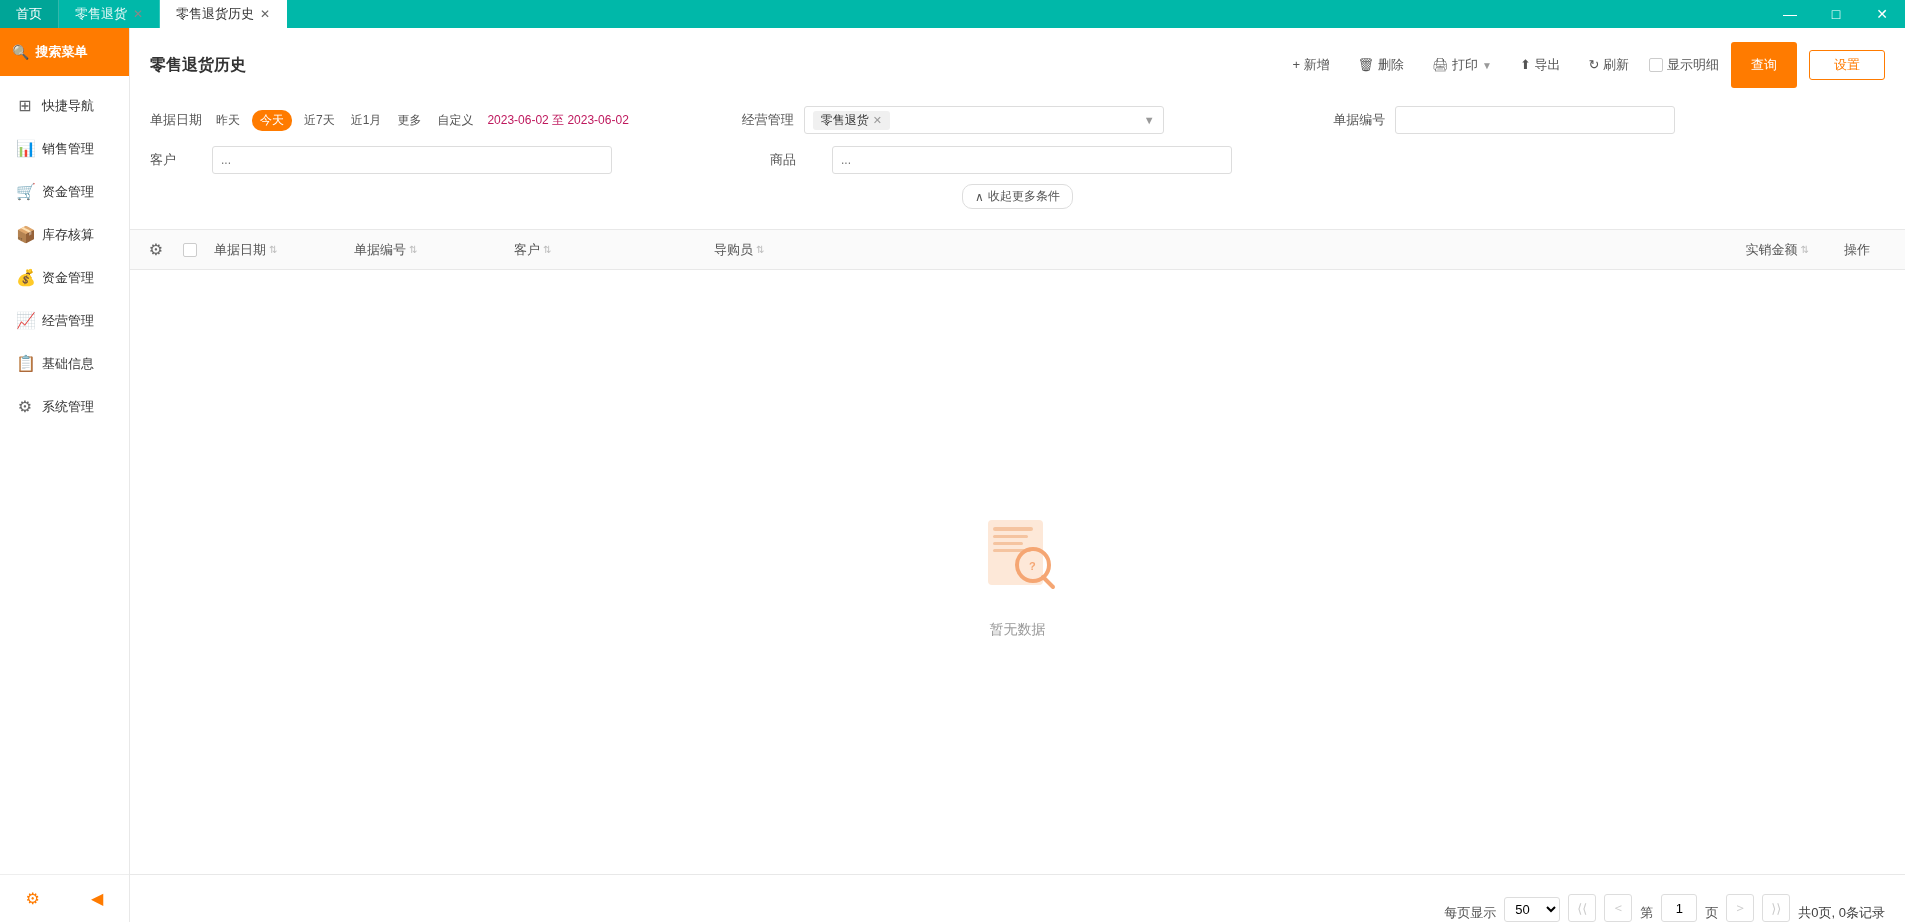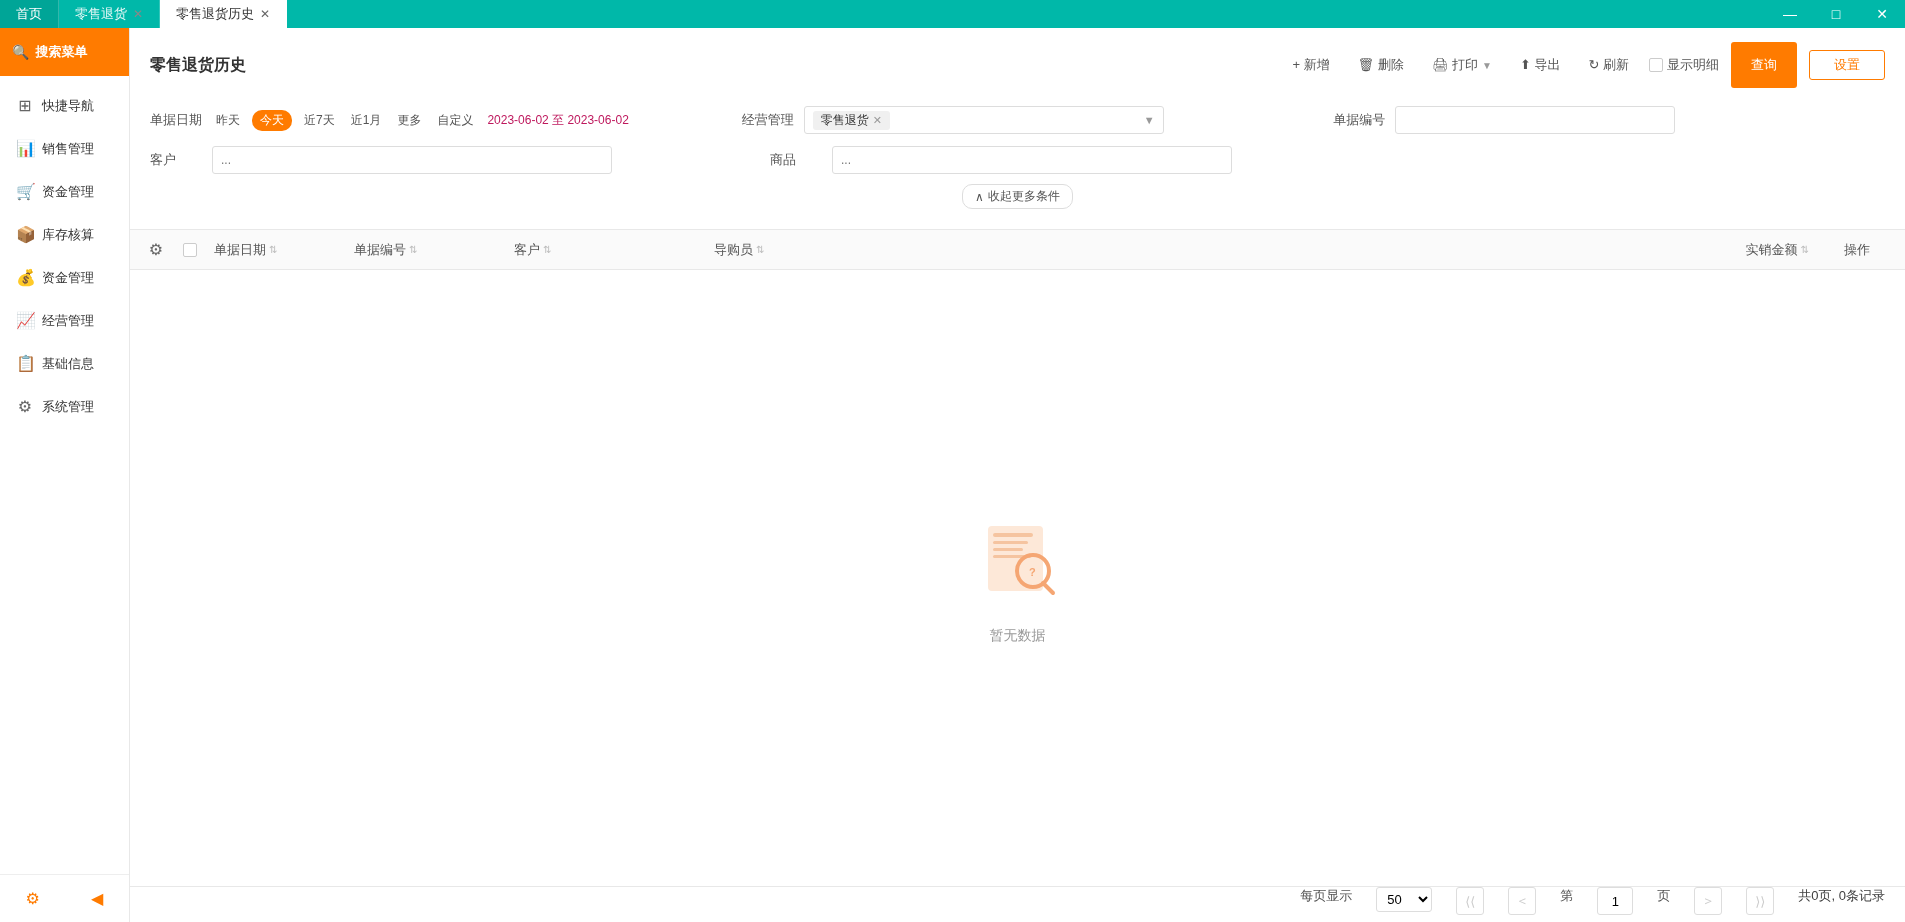--- a/index.html
+++ b/index.html
@@ -356,28 +356,28 @@
       height: 100px;
       position: relative;
     }
     .empty-text {
       font-size: 14px;
       color: #999;
     }
 
     
     .pagination-bar {
-      height: 36px;
+      height: 48px;
       background: #fff;
       border-top: 1px solid #e8e8e8;
       display: flex;
-      align-items: flex-start;
+      align-items: flex-end;
       justify-content: flex-end;
       padding: 0 20px;
-      gap: 24px;
+      gap: 8px;
       flex-shrink: 0;
       font-size: 13px;
       color: #555;
     }
     .page-size-label { white-space: nowrap; }
     .page-size-select {
       border: 1px solid #ddd;
       border-radius: 3px;
       padding: 3px 6px;
       font-size: 13px;

